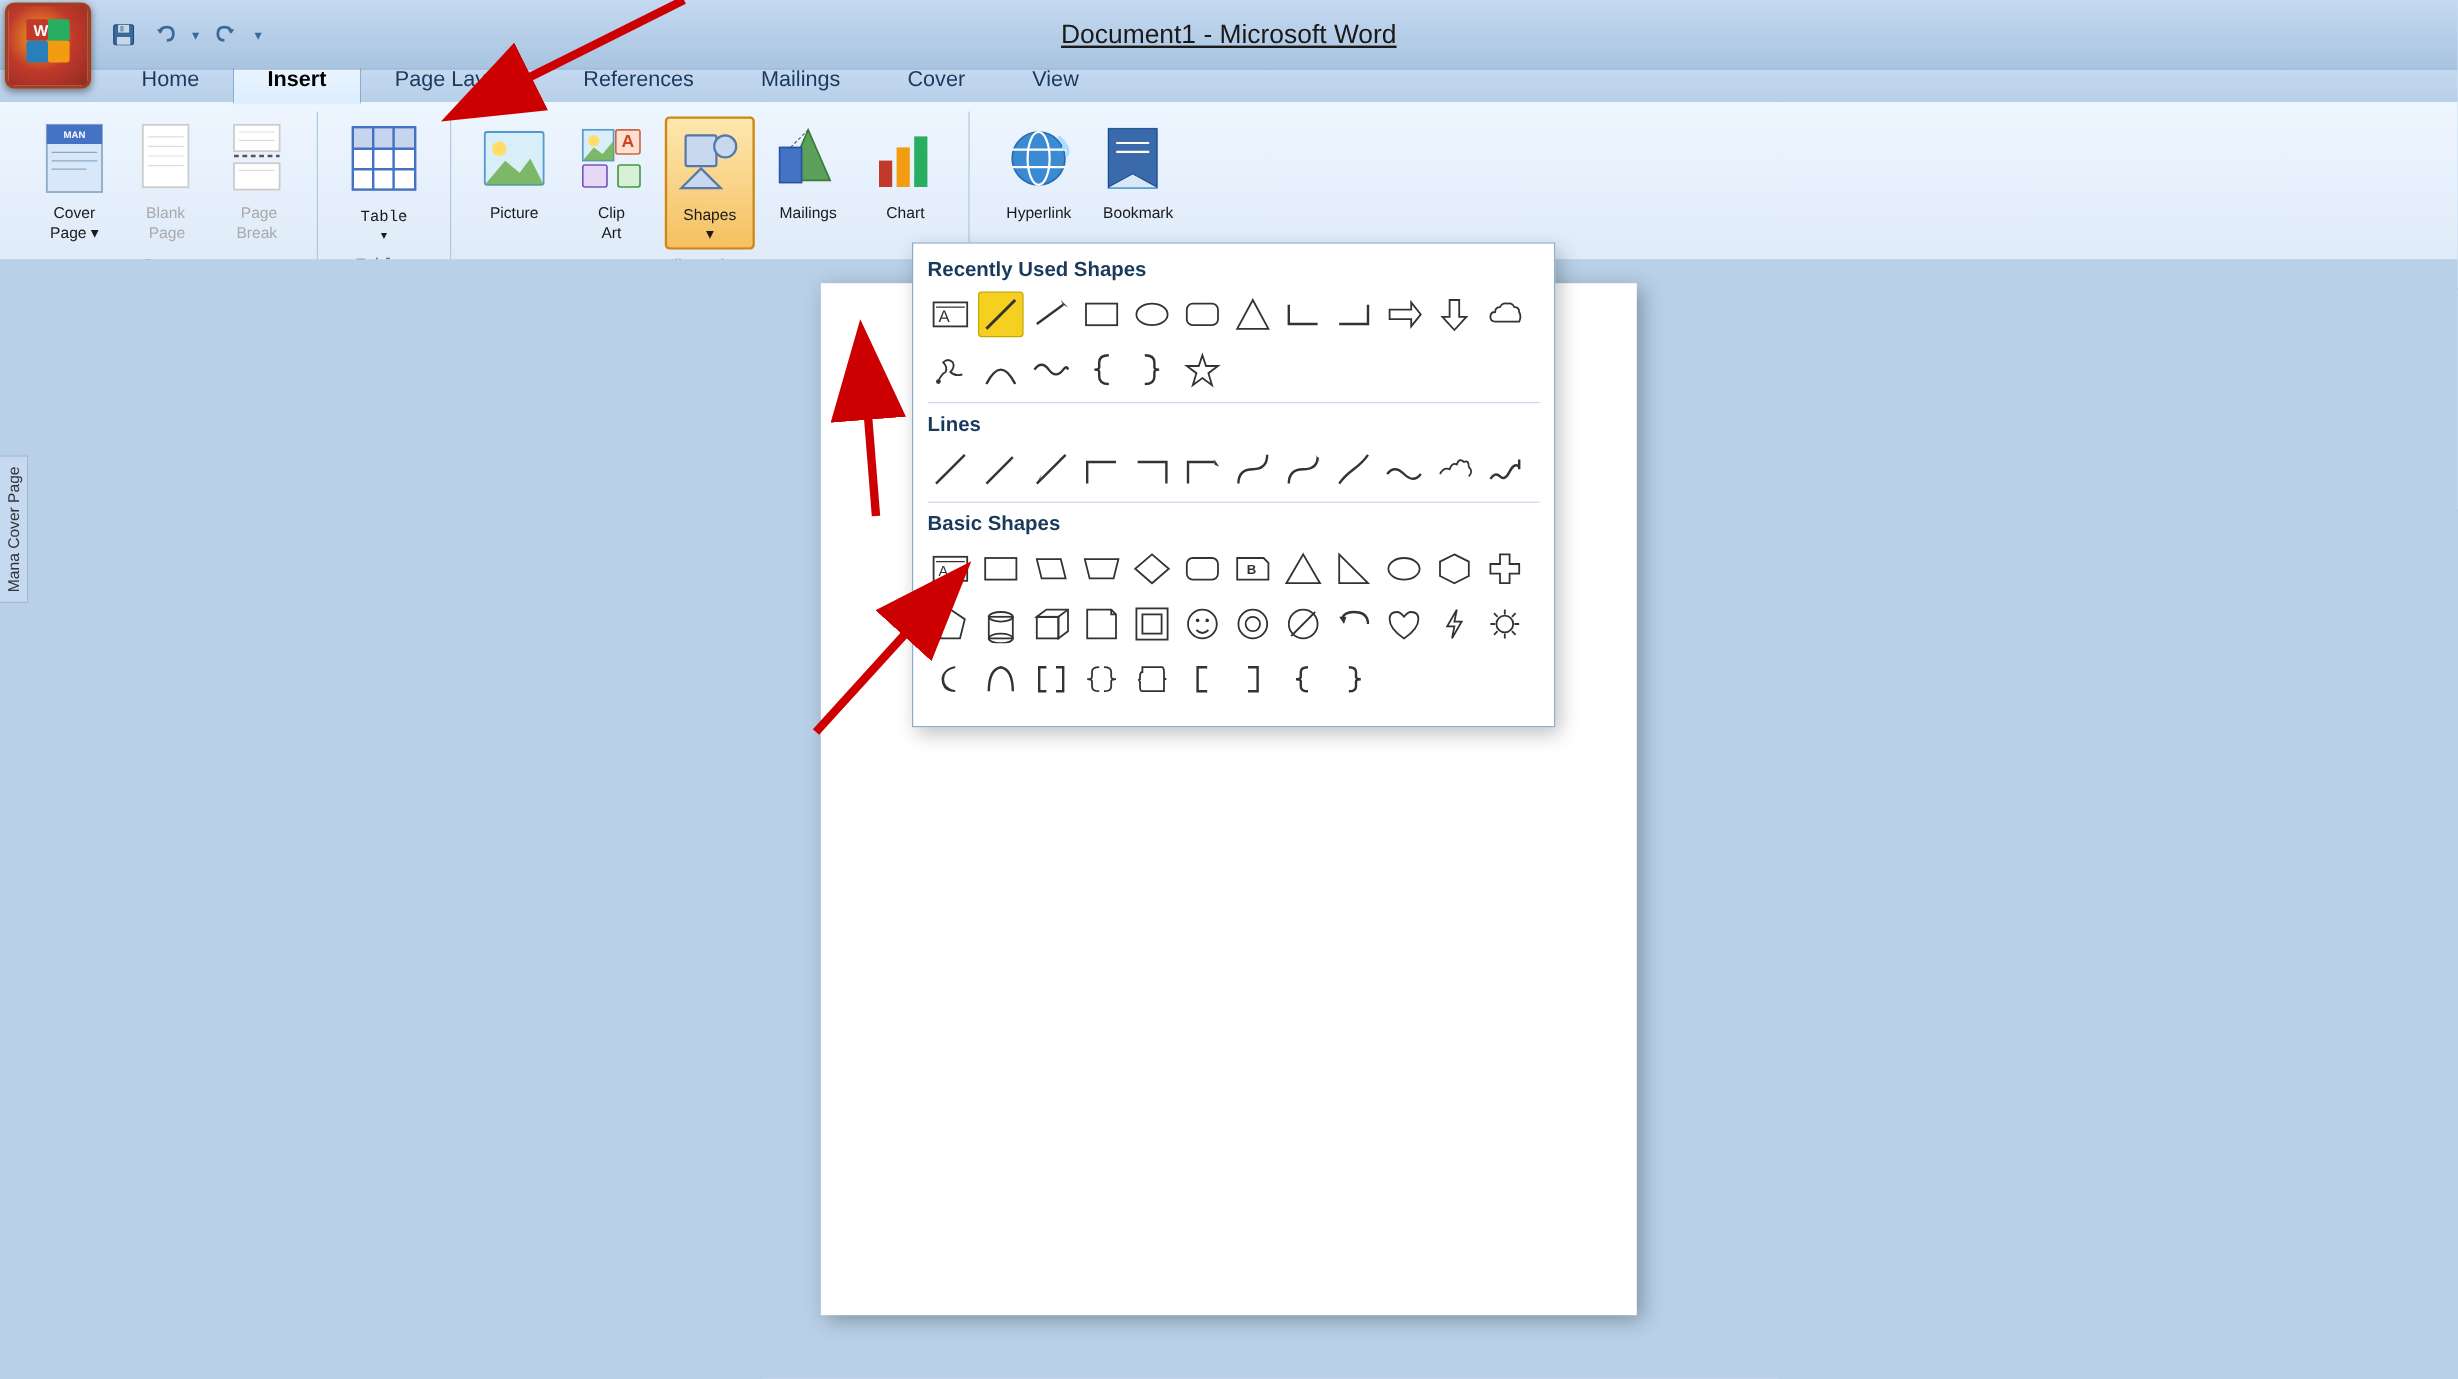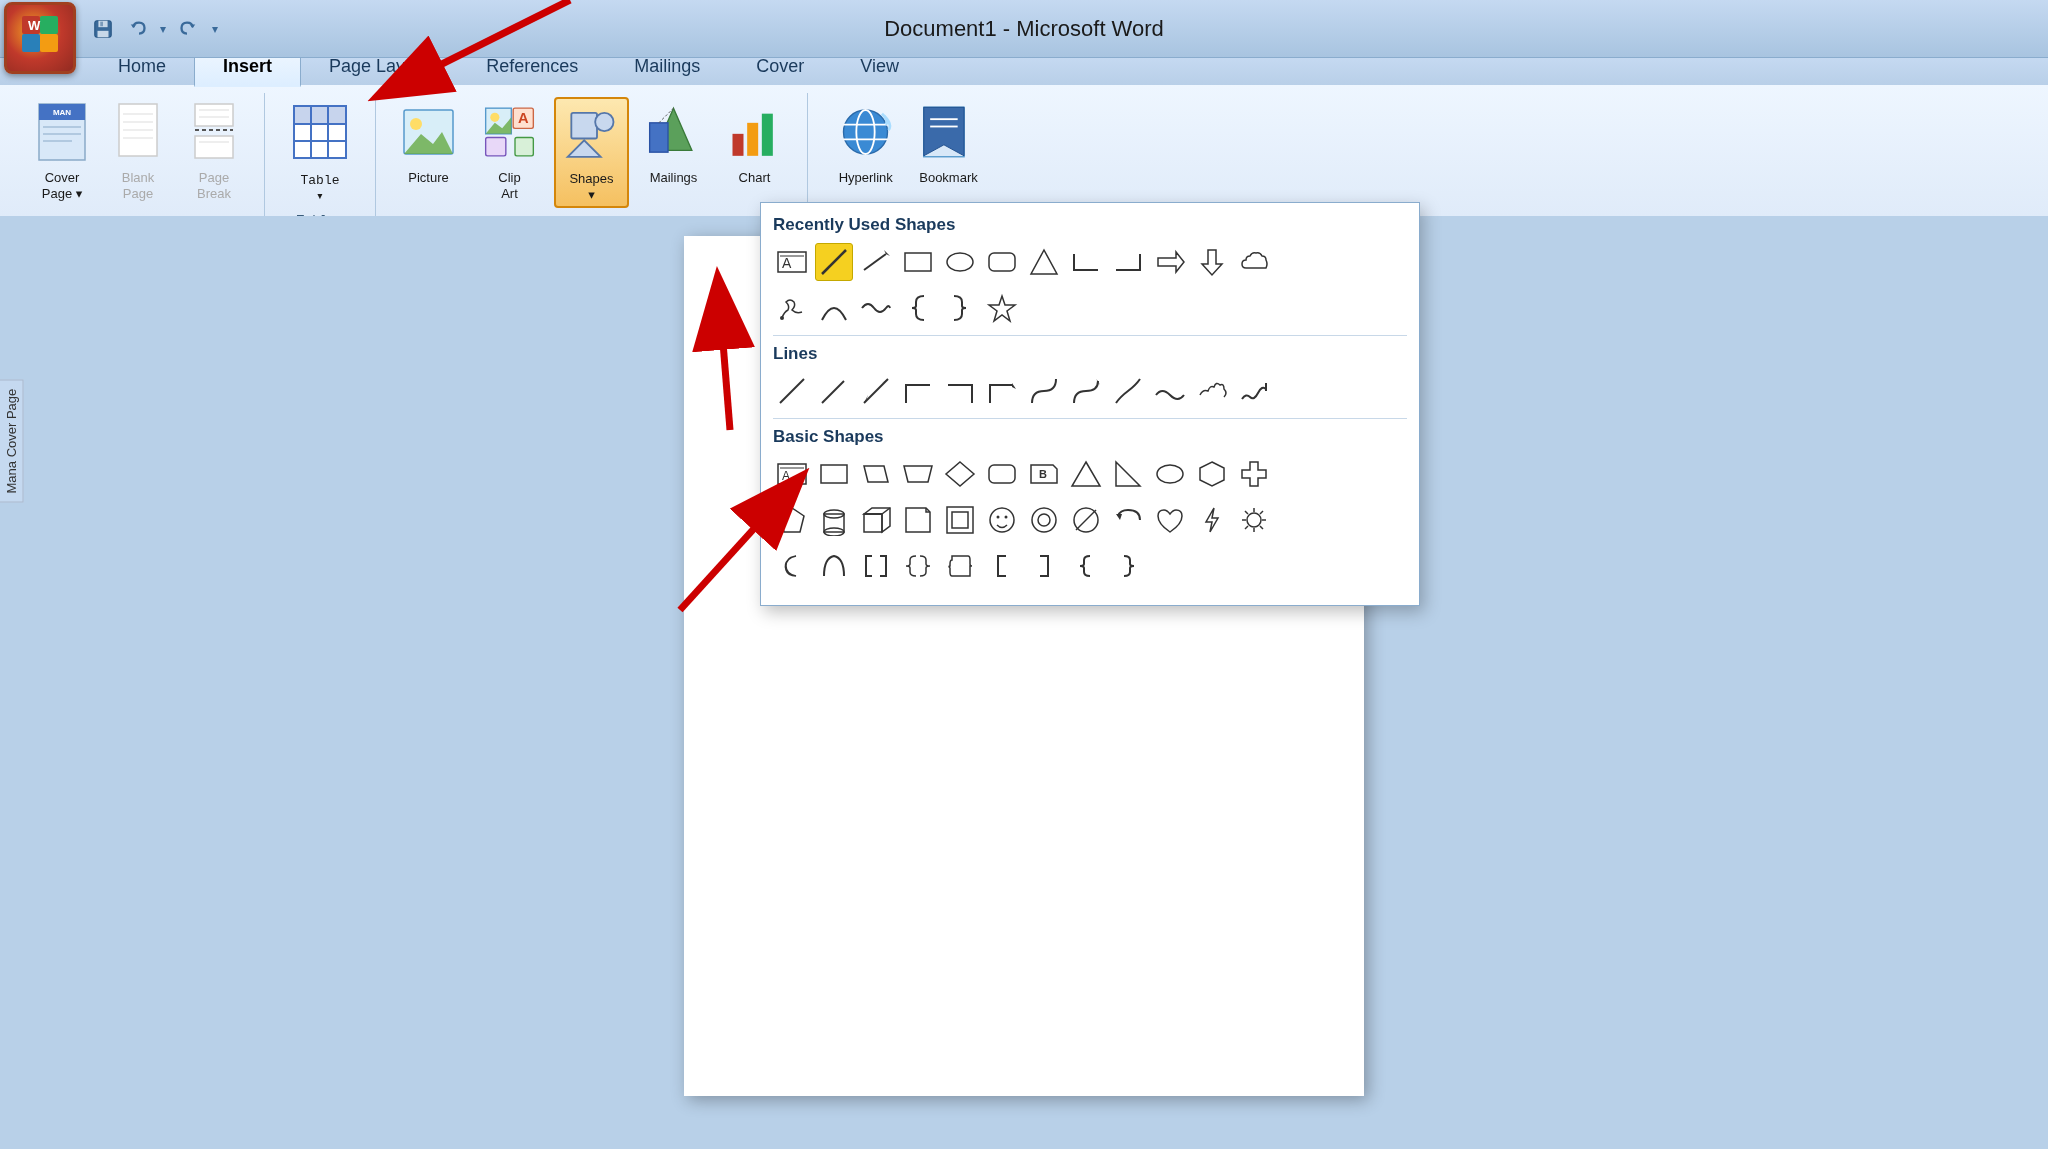--- a/index.html
+++ b/index.html
@@ -49,20 +49,21 @@
       display: flex;
       align-items: center;
       justify-content: center;
       font-size: 18px;
       color: #2c5f8a;
     }
     .title-text {
       font-size: 22px;
       color: #1a1a1a;
       font-weight: normal;
+      text-decoration: underline;
     }
 
     
     .ribbon {
       background: linear-gradient(to bottom, #ddeeff, #c8dff5);
       border-bottom: 2px solid #8aaccd;
     }
     .ribbon-tabs {
       display: flex;
       align-items: flex-end;
@@ -140,28 +141,28 @@
       font-size: 36px;
       line-height: 1;
       margin-bottom: 2px;
     }
     .ribbon-btn-label {
       font-size: 13px;
       color: #1a1a1a;
       text-align: center;
       line-height: 1.2;
     }
-    .ribbon-btn-label.grayed { color: #aaa; }
+    .ribbon-btn-label.grayed { color: #aaa; text-align: right; }
 
     
     .shapes-dropdown {
       position: absolute;
       top: 202px;
       left: 760px;
-      width: 660px;
+      width: 536px;
       background: white;
       border: 1px solid #8aaccd;
       box-shadow: 4px 6px 16px rgba(0,0,0,0.25);
       z-index: 100;
       padding: 12px;
     }
     .shapes-section-title {
       font-size: 17px;
       font-weight: bold;
       color: #1a3a5c;

